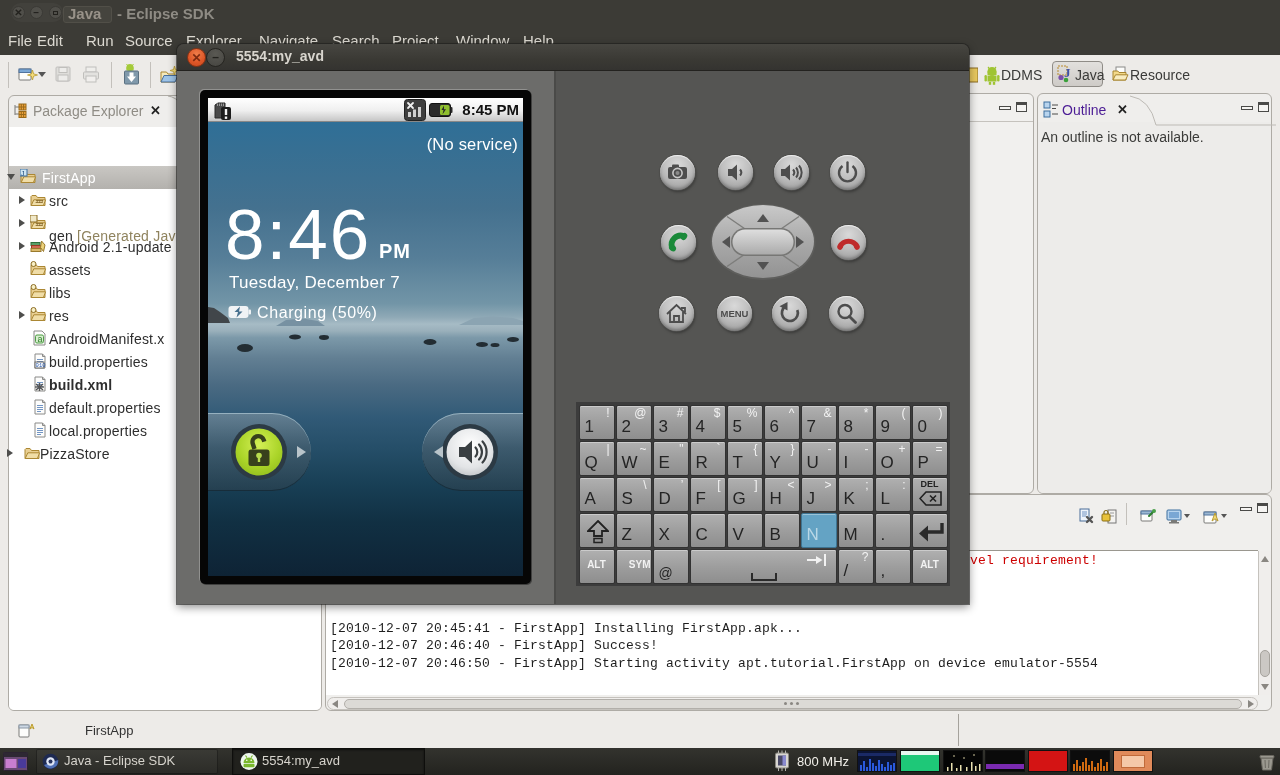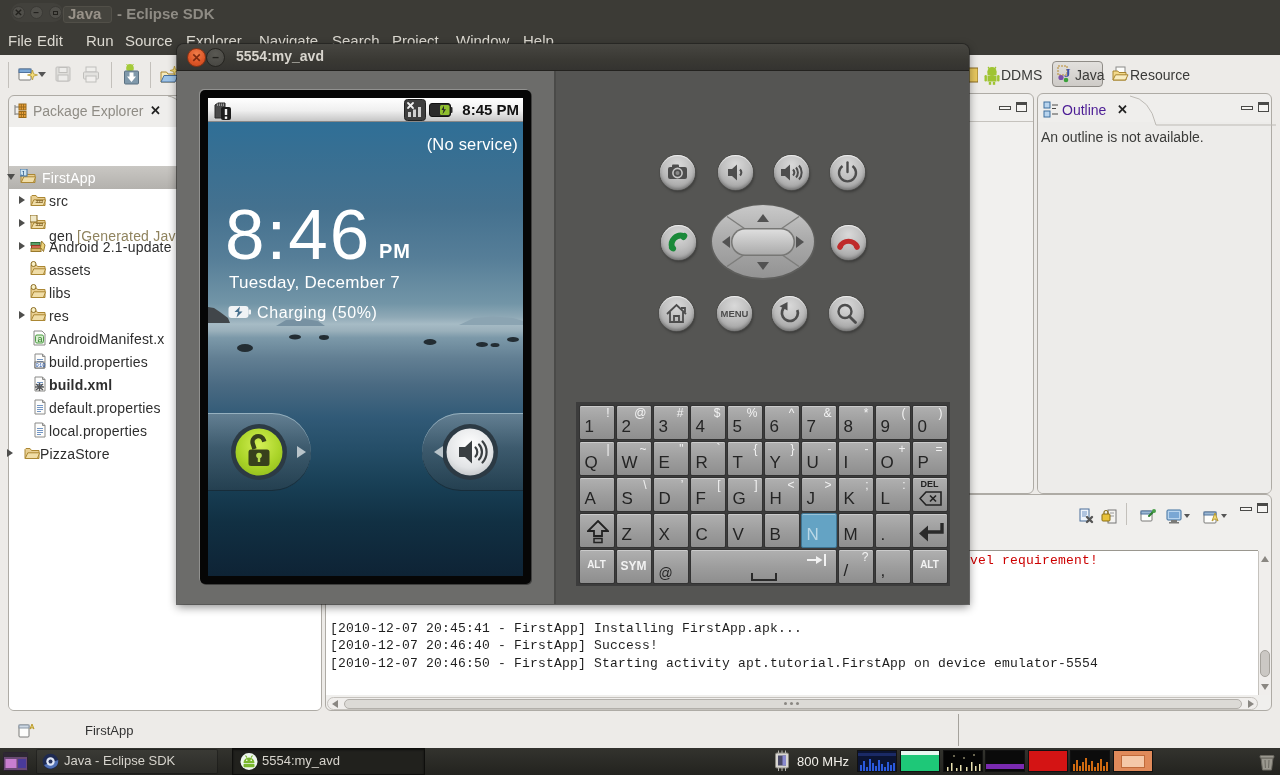--- a/index.html
+++ b/index.html
@@ -727,21 +727,21 @@
 <div class="key" style="left:333px;top:108px;width:36px;">
           <svg style="position:absolute;left:5px;top:8px;" width="26" height="20">
             <path d="M24 1 L24 10 L8 10" fill="none" stroke="#2a2a2a" stroke-width="3.4"></path>
             <path d="M10 3.5 L1 11.5 L10 19.5 Z" fill="#2a2a2a"></path>
           </svg>
         </div>
 <div class="key" style="left:0px;top:144px;width:36px;">
           <div style="position:absolute;left:0;top:9px;width:100%;text-align:center;font-size:10px;font-weight:bold;color:#f2f2f2;">ALT</div>
         </div>
 <div class="key" style="left:37px;top:144px;width:36px;">
-          <div style="position:absolute;left:0;top:9px;width:100%;text-align:center;font-size:12px;font-weight:bold;color:#f2f2f2;">SYM</div>
+          <div style="position:absolute;left:0;top:9px;width:100%;text-align:right;font-size:10px;font-weight:bold;color:#f2f2f2;">SYM</div>
         </div>
 <div class="key" style="left:74px;top:144px;width:36px;">
           <span class="kmain" style="font-size:14px;">@</span>
         </div>
 <div class="key" style="left:111px;top:144px;width:147px;">
           <svg style="position:absolute;left:60px;top:22px;" width="26" height="10">
             <path d="M1 1 L1 8 L25 8 L25 1" fill="none" stroke="#2a2a2a" stroke-width="2"></path>
           </svg>
           <svg style="position:absolute;right:8px;top:3px;" width="22" height="14">
             <g stroke="#f2f2f2" stroke-width="2">

